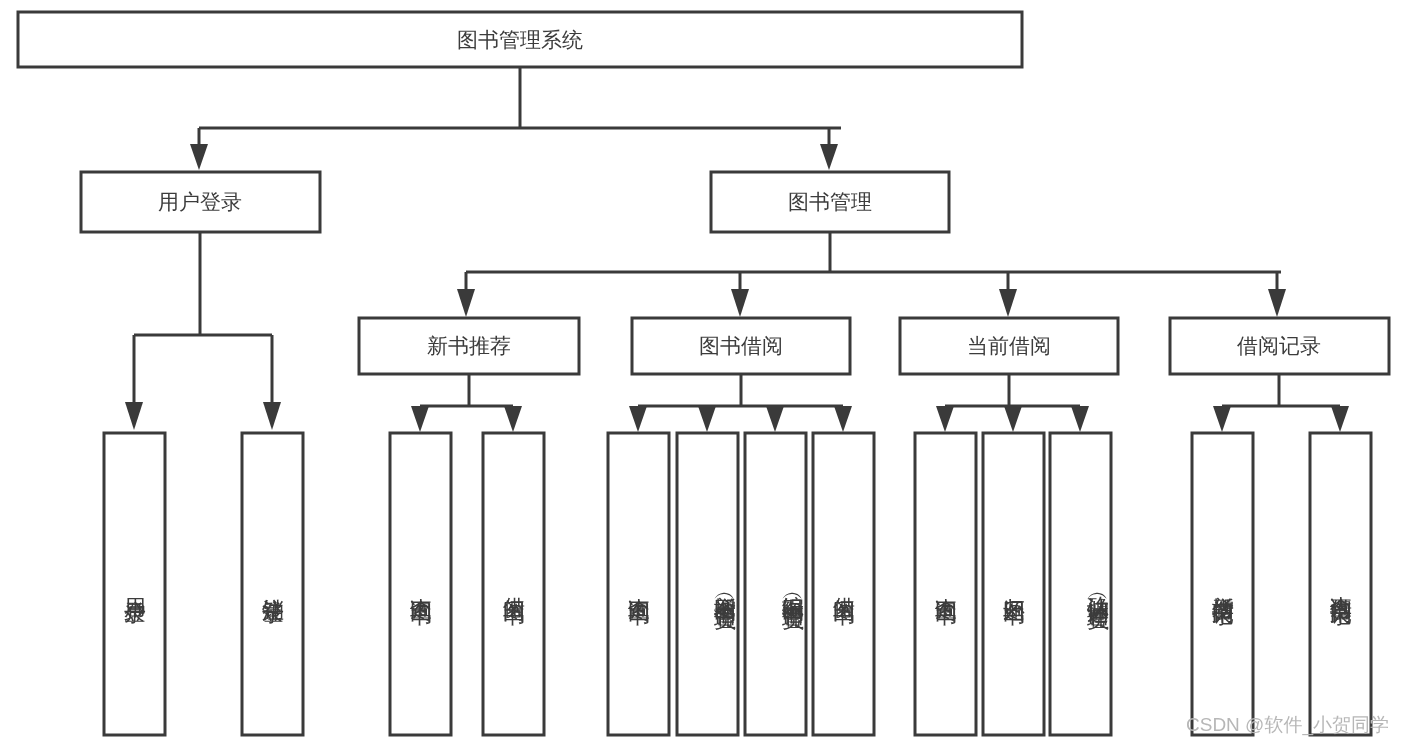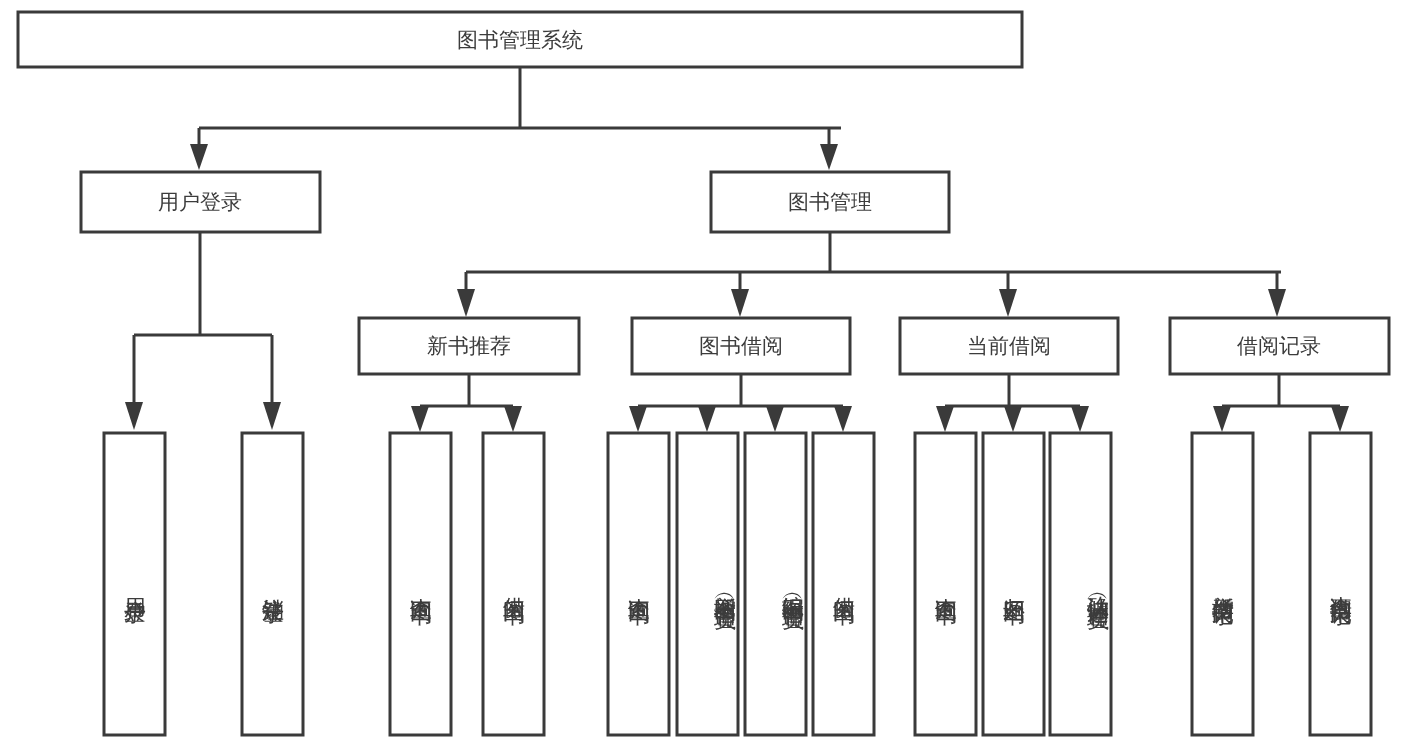--- a/index.html
+++ b/index.html
@@ -203,14 +203,15 @@
   <div class="vlabel top" style="left:745px; top:433px; width:61px; height:302px;">编辑图书（管理员）</div>
   <div class="vlabel center" style="left:813px; top:433px; width:61px; height:302px;">借阅图书</div>
 
   <div class="vlabel center" style="left:915px; top:433px; width:61px; height:302px;">查询图书</div>
   <div class="vlabel center" style="left:983px; top:433px; width:61px; height:302px;">归还图书</div>
   <div class="vlabel top" style="left:1050px; top:433px; width:61px; height:302px;">确认归还（管理员）</div>
 
   <div class="vlabel center" style="left:1192px; top:433px; width:61px; height:302px;">新增借阅记录</div>
   <div class="vlabel center" style="left:1310px; top:433px; width:61px; height:302px;">查询借阅记录</div>
 
+  <div id="watermark">CSDN @软件_小贺同学</div>
 
 </div>
 
 </body></html>

